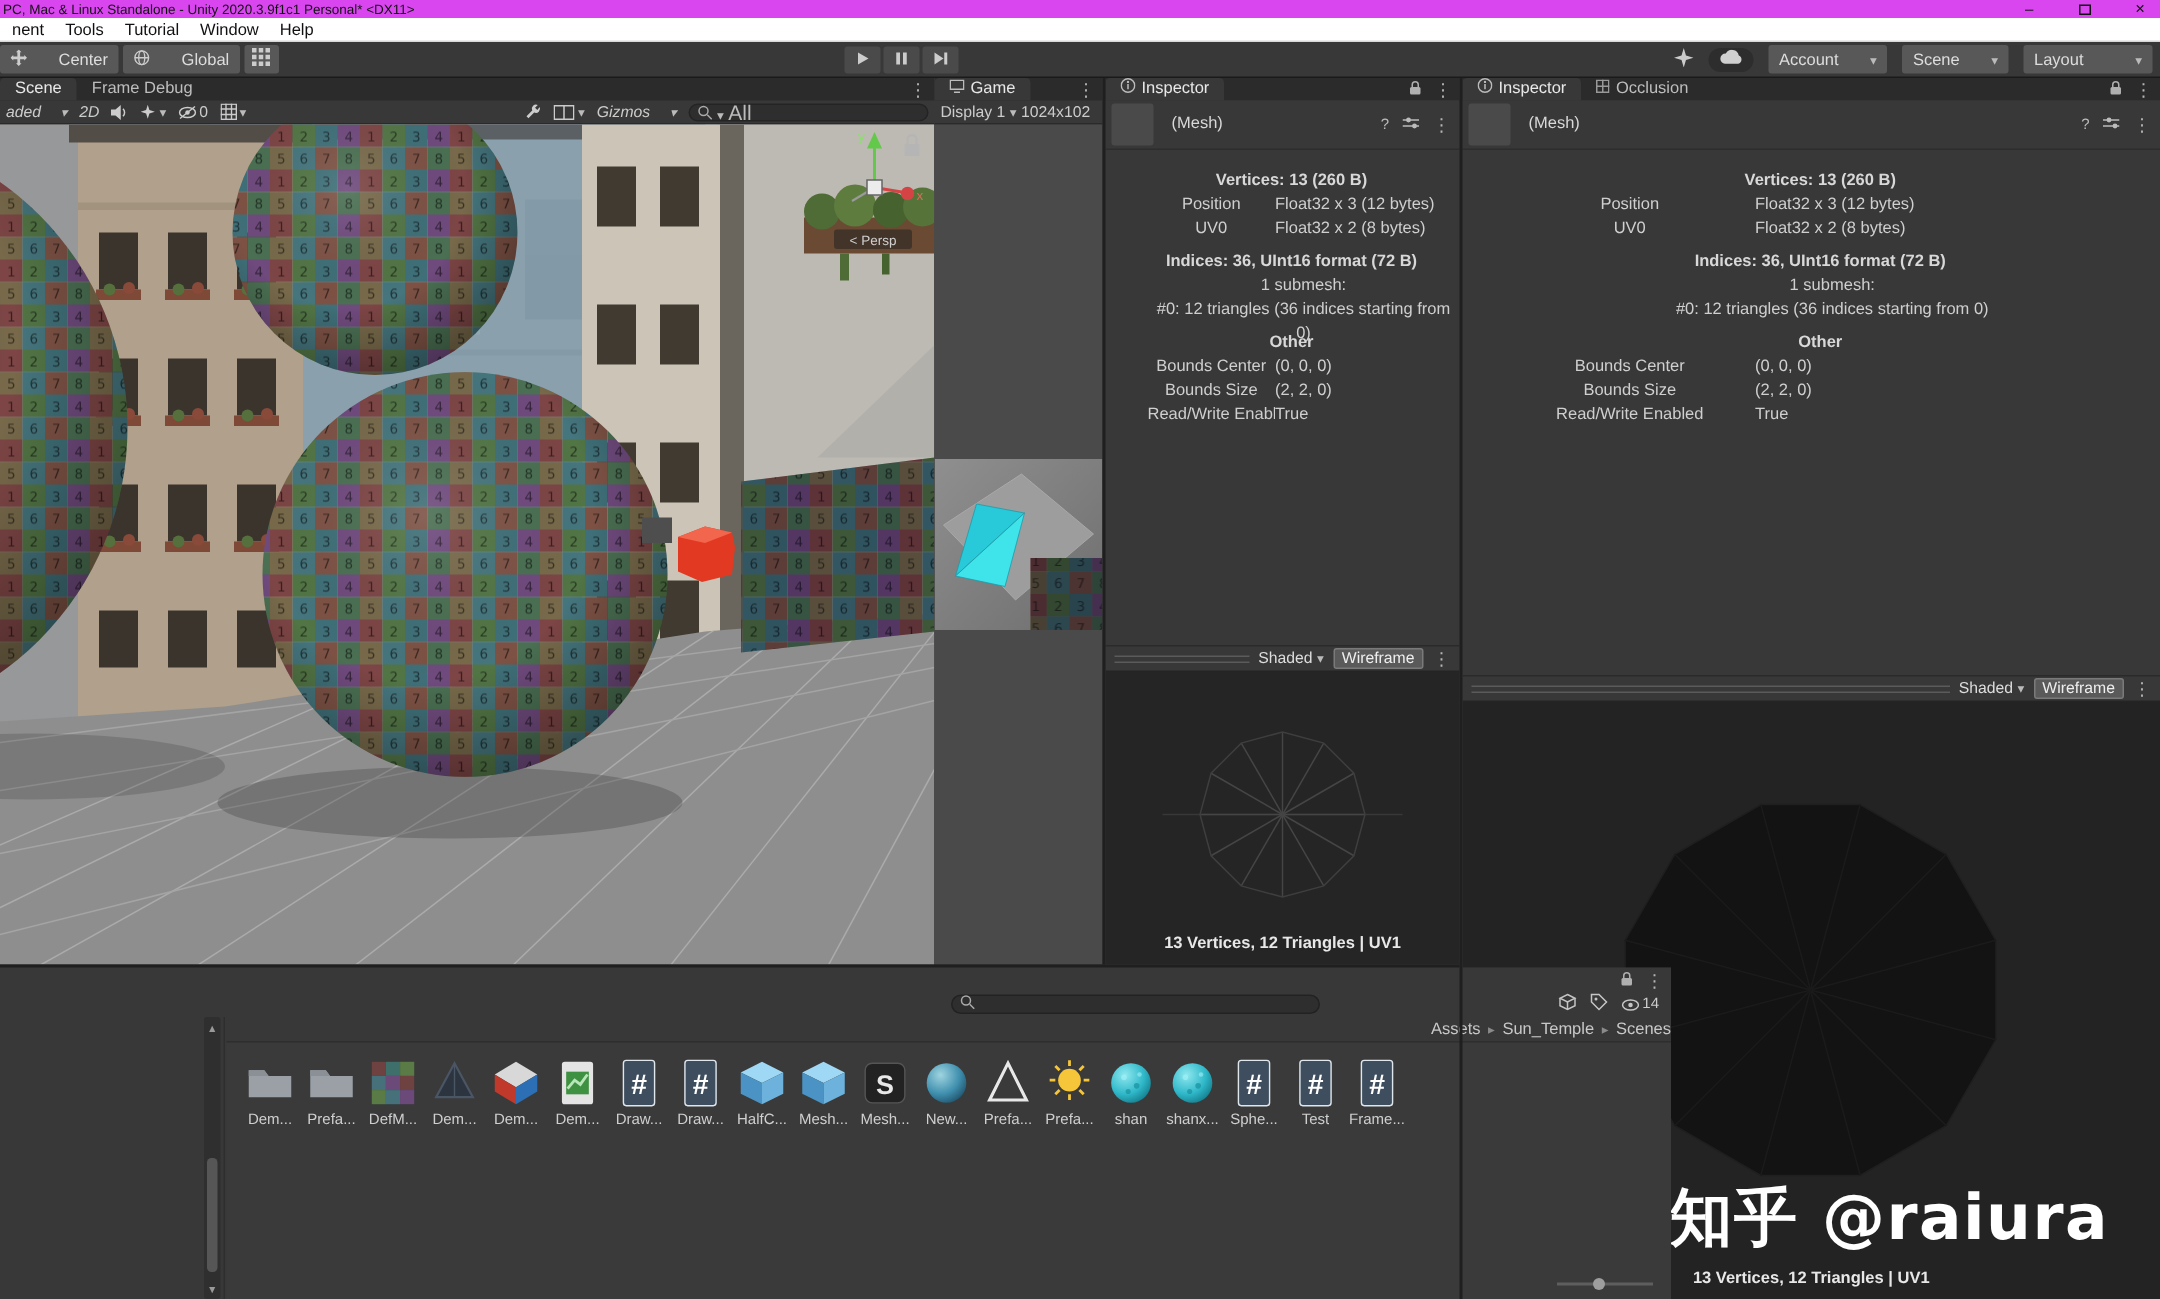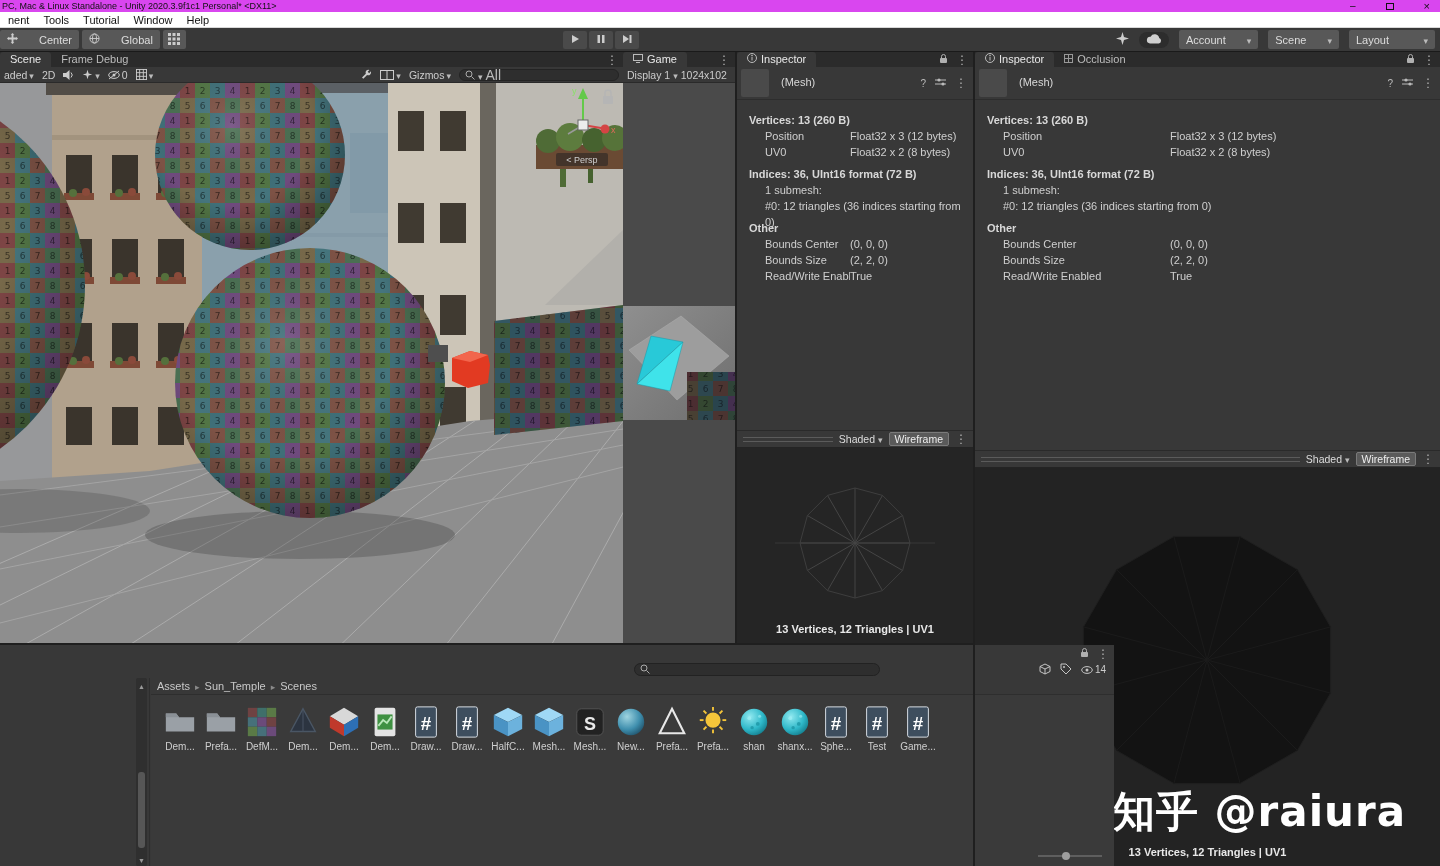--- a/index.html
+++ b/index.html
@@ -36,40 +36,40 @@
   
   .panel { position:absolute; background:#383838; overflow:hidden; }
   .tabbar { height:15px; background:#2b2b2b; display:flex; align-items:flex-end; position:relative; }
   .tab { padding:0 10px; height:15px; line-height:15px; color:#bdbdbd; display:flex; align-items:center; gap:4px; white-space:nowrap; }
   .tab.active { background:#383838; color:#e8e8e8; border-radius:3px 3px 0 0; }
   .tabbar-right { position:absolute; right:5px; top:1px; display:flex; gap:8px; align-items:center; height:13px; }
 
   
   .scene-toolbar { height:16px; background:#383838; border-bottom:1px solid #2a2a2a;
     display:flex; align-items:center; gap:8px; padding:0 4px; font-size:10.5px; }
-  .st-item { display:flex; gap:2px; color:#ccc; }
+  .st-item { display:flex; gap:13px; color:#ccc;font-style:italic; }
   .st-ico { display:flex; align-items:center; gap:2px; color:#ccc; }
   .st-spacer { flex:1; }
   .st-search { width:160px; height:12px; background:#2e2e2e; border:1px solid #242424; border-radius:7px;
     display:flex; align-items:center; gap:3px; padding:0 5px; color:#bbb; font-size:14px; }
   .scene-canvas { position:absolute; left:0; top:31px; right:0; bottom:0; background:#8e8e8e; }
   .scene-canvas svg { display:block; width:100%; height:100%; }
 
   
   .display-row { height:16px; background:#383838; border-bottom:1px solid #2a2a2a; display:flex; align-items:center;
     gap:3px; padding-left:4px; font-size:10.5px; white-space:nowrap; overflow:hidden; color:#ccc; }
   .game-content { position:absolute; left:0; top:31px; right:0; bottom:0; background:#4a4a4a; }
   #mesh-mini-preview { position:absolute; left:0; top:254px; width:112px; height:114px; }
 
   
   .insp-header { height:33px; background:#383838; border-bottom:1px solid #2d2d2d; position:relative; }
   .insp-thumb { position:absolute; left:4px; top:2px; width:28px; height:28px; background:#4a4a4a; border-radius:2px; }
   .insp-title { position:absolute; left:44px; top:9px; color:#d8d8d8; }
   .insp-hicons { position:absolute; right:6px; top:9px; display:flex; gap:9px; align-items:center; }
-  .insp-body { padding-top:12px; }
+  .insp-body { padding-top:12px;text-align:center; }
   .sec { font-weight:bold; color:#d8d8d8; padding-left:12px; height:16px; line-height:16px; }
   .sec.mt { margin-top:6px; }
   .irow { display:flex; padding-left:28px; height:16px; line-height:16px; color:#cfcfcf; }
   .ilabel { width:85px; flex:none; white-space:nowrap; overflow:hidden; }
   #insp1 .ilabel { width:167px; }
   .ivalue { white-space:nowrap; }
   .iline { padding-left:28px; height:16px; line-height:16px; color:#cfcfcf; }
   .pv-bar { position:absolute; left:0; right:0; height:18px; background:#383838; border-top:1px solid #2a2a2a;
     border-bottom:1px solid #242424; display:flex; align-items:center; gap:6px; padding:0 6px; }
   .pv-handle { flex:1; height:5px; border-top:1px solid #5b5b5b; border-bottom:1px solid #5b5b5b; }
@@ -92,21 +92,21 @@
   .proj-body { position:absolute; left:0; top:33px; right:0; bottom:0; }
   .proj-tree { position:absolute; left:0; top:0; width:150px; bottom:0; background:#383838; border-right:1px solid #2e2e2e; }
   .vscroll { position:absolute; right:2px; top:0; bottom:0; width:11px; background:#2f2f2f; border-radius:2px; }
   .up-arrow::before { content:"▲"; font-size:7px; color:#9a9a9a; }
   .down-arrow::before { content:"▼"; font-size:7px; color:#9a9a9a; }
   .vscroll .up-arrow { position:absolute; top:1px; left:2px; }
   .vscroll .down-arrow { position:absolute; bottom:1px; left:2px; }
   .vthumb { position:absolute; left:2px; top:94px; width:7px; height:76px; background:#565656; border-radius:3px; }
   .proj-content { position:absolute; left:151px; top:0; right:0; bottom:0; background:#3a3a3a; }
   .breadcrumb { height:17px; background:#383838; border-bottom:1px solid #2e2e2e; display:flex; align-items:center;
-    padding-left:6px; color:#c8c8c8; }
+    padding-left:6px; color:#c8c8c8;justify-content:flex-end; }
   .crumb:not(:last-child)::after { content:"▸"; margin:0 5px; color:#8a8a8a; font-size:9px; }
   .asset-grid { display:flex; padding:10px 0 0 9px; gap:1px; }
   .tile { width:40px; display:flex; flex-direction:column; align-items:center; }
   .tile-ico { width:34px; height:34px; }
   .tile-ico svg { width:100%; height:100%; display:block; }
   .tile-label { font-size:10px; color:#cfcfcf; margin-top:2px; max-width:40px; overflow:hidden; white-space:nowrap; }
   .size-slider { position:absolute; right:12px; bottom:5px; width:64px; height:10px; }
   .size-slider .track { position:absolute; left:0; right:0; top:4px; height:2px; background:#5e5e5e; }
   .size-slider .knob { position:absolute; left:24px; top:1px; width:8px; height:8px; border-radius:50%; background:#9e9e9e; }
 
@@ -959,21 +959,21 @@
               </div>
               <div class="tile-label">Test</div>
             </div>
             <div class="tile">
               <div class="tile-ico">
                 <svg viewBox="0 0 36 36">
                   <rect x="7" y="2" width="22" height="32" rx="2" fill="#3e4e5e" stroke="#dfe6ec"></rect>
                   <text x="18" y="26" text-anchor="middle" font-size="20" font-weight="bold" fill="#fff" font-family="Liberation Sans, sans-serif">#</text>
                 </svg>
               </div>
-              <div class="tile-label">Game...</div>
+              <div class="tile-label">Frame...</div>
             </div>
           </div>
         <div class="size-slider">
             <div class="track"></div>
             <div class="knob"></div>
           </div>
       </div>
     </div>
   </div>
 

